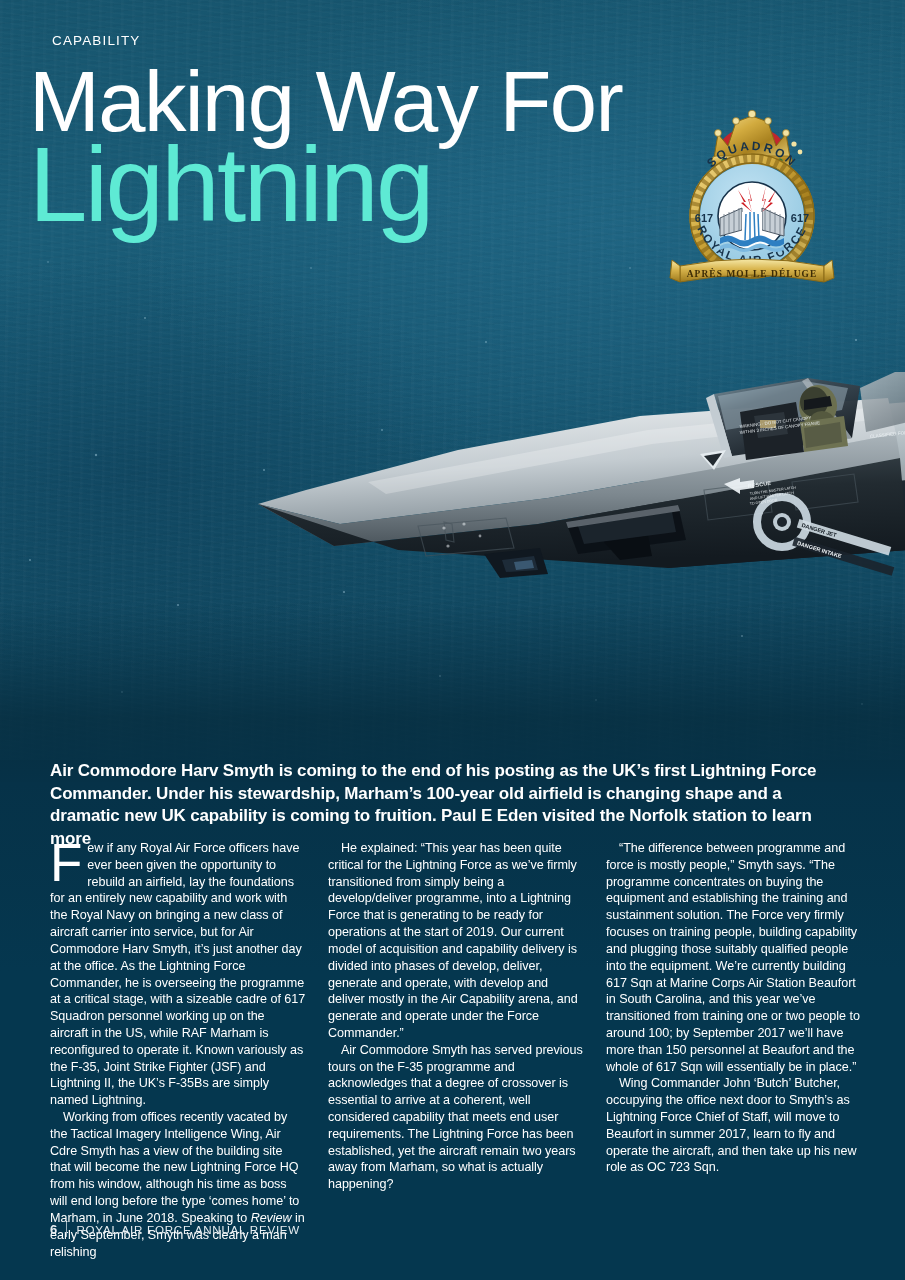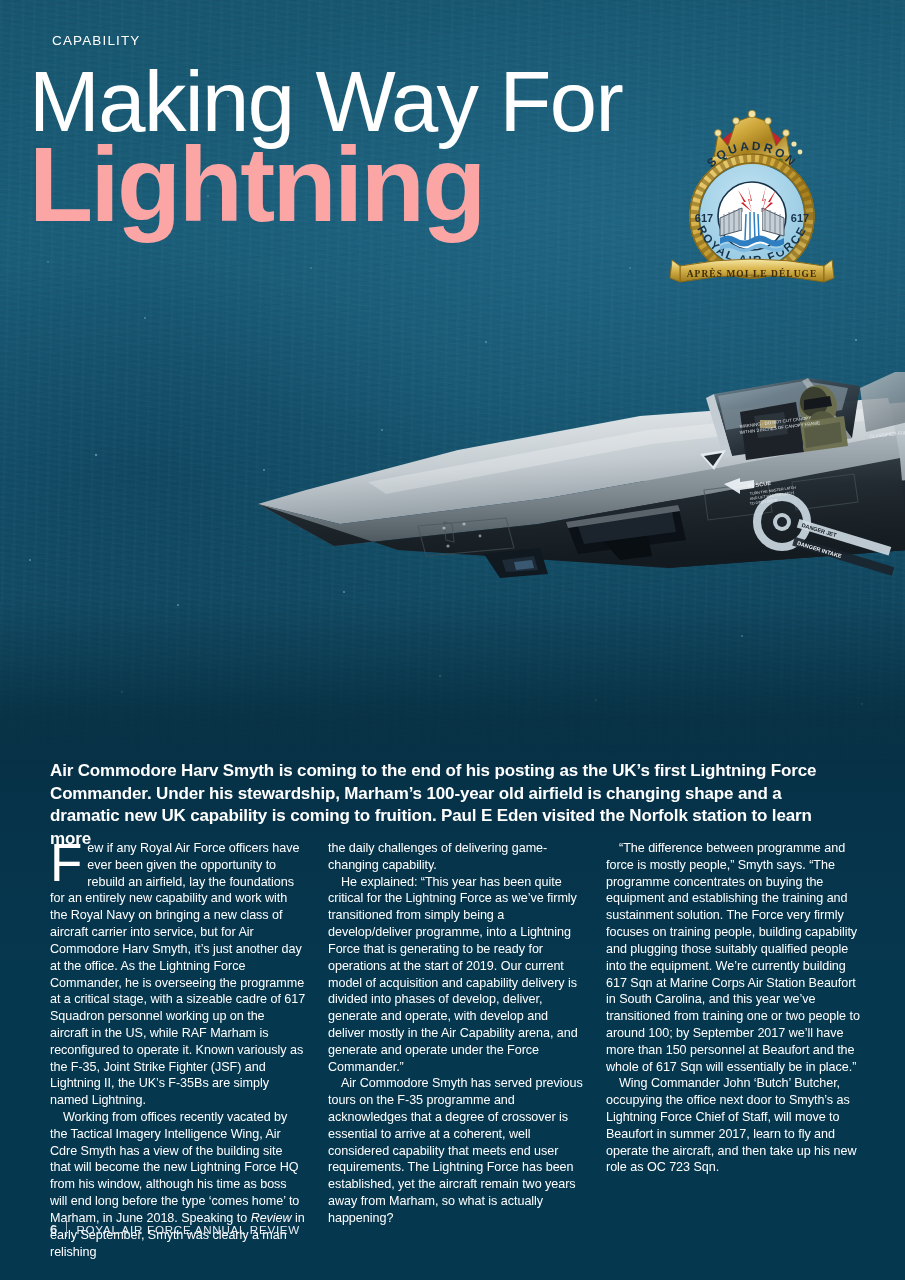--- a/index.html
+++ b/index.html
@@ -92,23 +92,23 @@
     display: block;
     color: #ffffff;
     font-size: 85px;
     font-weight: 400;
     line-height: 0.93;
     letter-spacing: -1.6px;
     white-space: nowrap;
   }
   .title-line-2 {
     display: block;
-    color: #fca5a5;
+    color: #5eead4;
     font-size: 105px;
-    font-weight: bold;
+    font-weight: normal;
     line-height: 0.95;
     letter-spacing: -2.6px;
     margin-top: -6px;
     white-space: nowrap;
   }
 
   
   .badge {
     position: absolute;
     left: 662px;
@@ -481,21 +481,20 @@
     <div class="col">
       <p class="dropcap-para">
         <span class="dropcap">F</span><span>ew if any Royal Air Force officers have ever been given the opportunity to rebuild an airfield, lay the foundations for an entirely new capability and work with the Royal Navy on bringing a new class of aircraft carrier into service, but for Air Commodore Harv Smyth, it’s just another day at the office.  As the Lightning Force Commander, he is overseeing the programme at a critical stage, with a sizeable cadre of 617 Squadron personnel working up on the aircraft in the US, while RAF Marham is reconfigured to operate it.  Known variously as the F-35, Joint Strike Fighter (JSF) and Lightning II, the UK’s F-35Bs are simply named Lightning.</span>
       </p>
       <p class="indent">
         <span>Working from offices recently vacated by the Tactical Imagery Intelligence Wing, Air Cdre Smyth has a view of the building site that will become the new Lightning Force HQ from his window, although his time as boss will end long before the type ‘comes home’ to Marham, in June 2018.  Speaking to </span><em class="ital">Review</em><span> in early September, Smyth was clearly a man relishing</span>
       </p>
     </div>
 
     <div class="col">
-      <p>the daily challenges of delivering game-changing capability.</p>
       <p class="indent">He explained: “This year has been quite critical for the Lightning Force as we’ve firmly transitioned from simply being a develop/deliver programme, into a Lightning Force that is generating to be ready for operations at the start of 2019.  Our current model of acquisition and capability delivery is divided into phases of develop, deliver, generate and operate, with develop and deliver mostly in the Air Capability arena, and generate and operate under the Force Commander.”</p>
       <p class="indent">Air Commodore Smyth has served previous tours on the F-35 programme and acknowledges that a degree of crossover is essential to arrive at a coherent, well considered capability that meets end user requirements.  The Lightning Force has been established, yet the aircraft remain two years away from Marham, so what is actually happening?</p>
     </div>
 
     <div class="col">
       <p class="indent">“The difference between programme and force is mostly people,” Smyth says.  “The programme concentrates on buying the equipment and establishing the training and sustainment solution.  The Force very firmly focuses on training people, building capability and plugging those suitably qualified people into the equipment.  We’re currently building 617 Sqn at Marine Corps Air Station Beaufort in South Carolina, and this year we’ve transitioned from training one or two people to around 100; by September 2017 we’ll have more than 150 personnel at Beaufort and the whole of 617 Sqn will essentially be in place.”</p>
       <p class="indent">Wing Commander John ‘Butch’ Butcher, occupying the office next door to Smyth’s as Lightning Force Chief of Staff, will move to Beaufort in summer 2017, learn to fly and operate the aircraft, and then take up his new role as OC 723 Sqn.</p>
     </div>
 
   </div>

